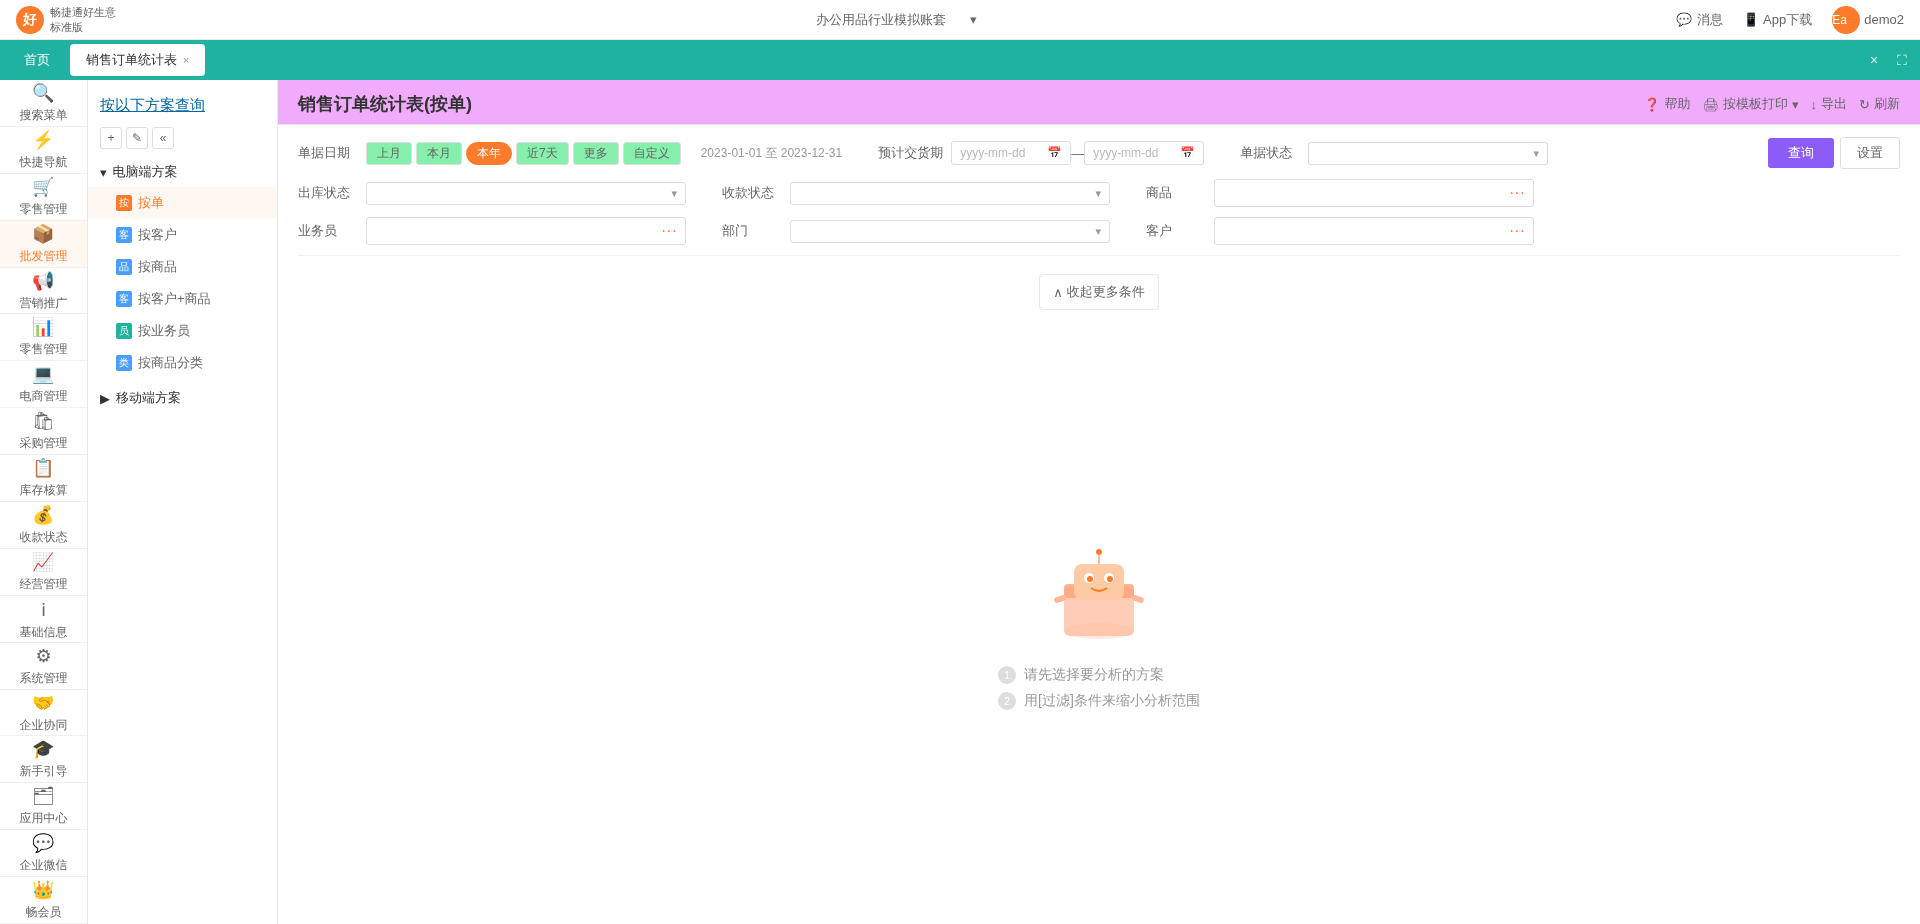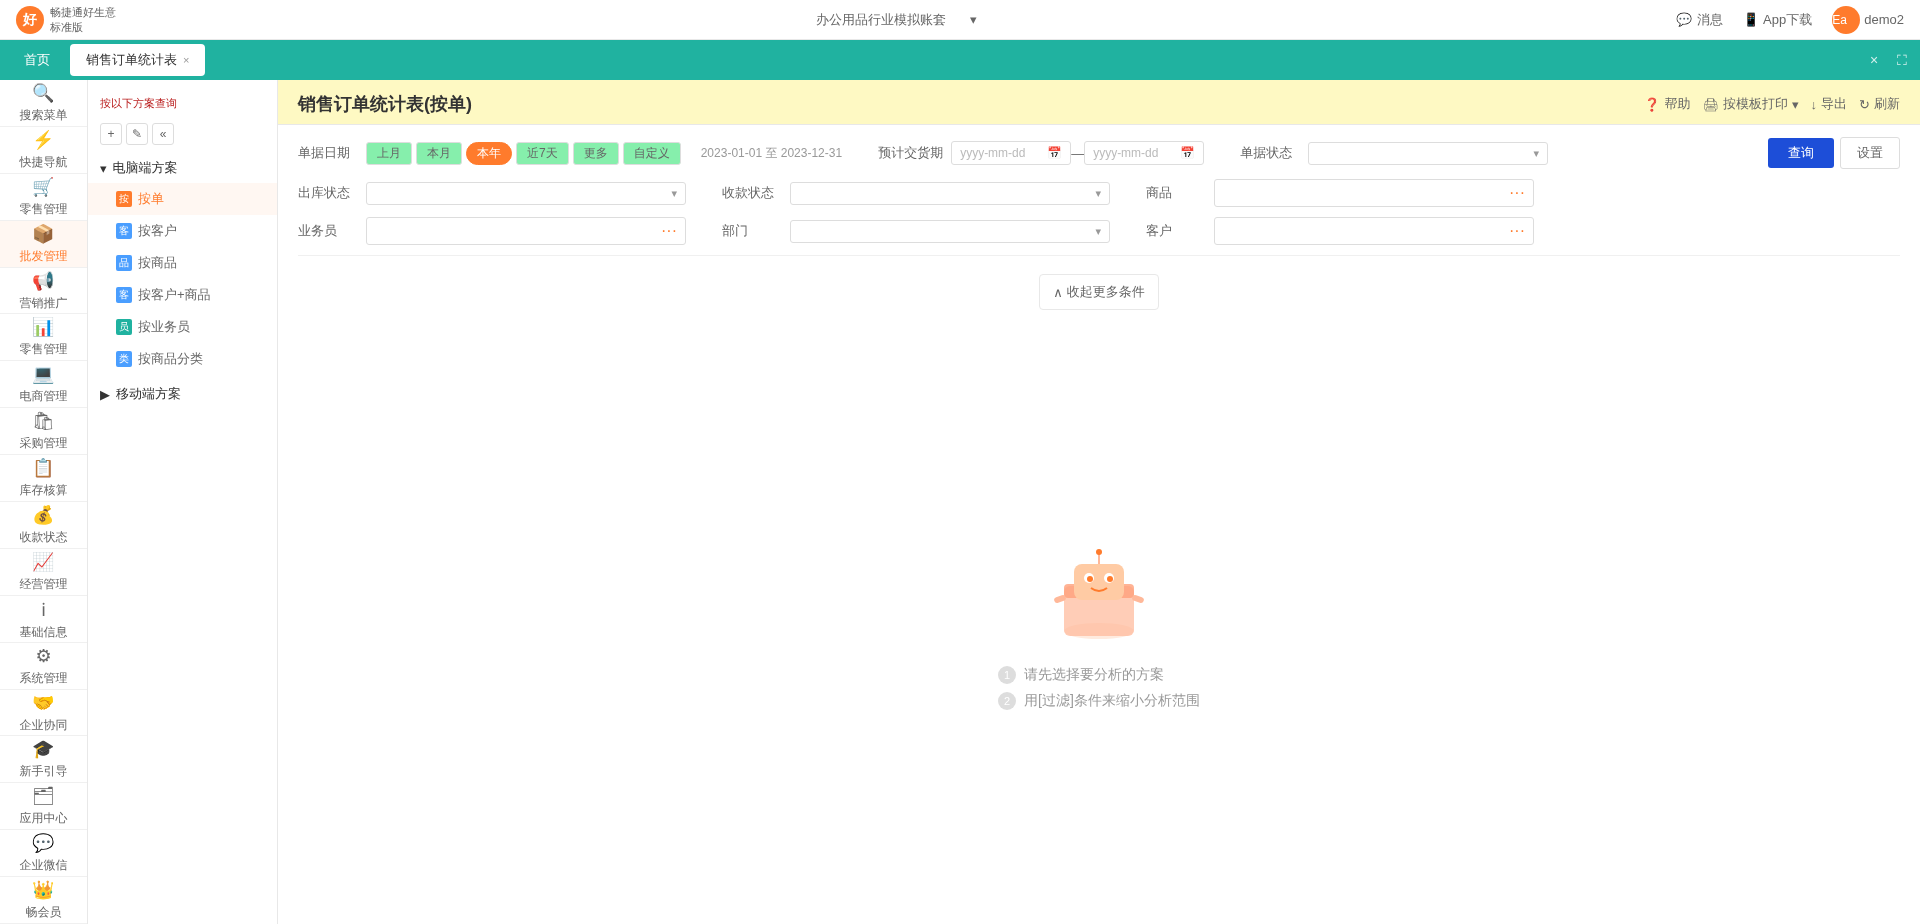--- a/index.html
+++ b/index.html
@@ -47,39 +47,39 @@
     .menu-item.active { color: #ff7b2c; background: #fff7f2; }
     .menu-icon { width: 16px; height: 16px; display: flex; align-items: center; justify-content: center; font-size: 11px; border-radius: 2px; background: #ff7b2c; color: white; flex-shrink: 0; }
     .menu-icon.blue { background: #4a9eff; }
     .menu-icon.teal { background: #20b2a0; }
     .menu-icon.orange { background: #ff7b2c; }
 
     
     .right-content { flex: 1; display: flex; flex-direction: column; overflow: hidden; }
 
     
-    .page-header { padding: 12px 20px 8px; background: #fef9c3; display: flex; align-items: center; justify-content: space-between; flex-shrink: 0; border-bottom: 1px solid #e8e8e8; }
+    .page-header { padding: 12px 20px 8px; background: #f0abfc; display: flex; align-items: center; justify-content: space-between; flex-shrink: 0; border-bottom: 1px solid #e8e8e8; }
     .page-title { font-size: 18px; font-weight: 600; color: #333; }
     .header-actions { display: flex; align-items: center; gap: 12px; }
     .header-action-item { display: flex; align-items: center; gap: 4px; font-size: 13px; color: #666; cursor: pointer; }
 
     
     .filter-area { background: #fff; padding: 12px 20px; flex-shrink: 0; }
     .filter-row { display: flex; align-items: center; gap: 16px; margin-bottom: 10px; flex-wrap: wrap; }
     .filter-label { font-size: 13px; color: #666; white-space: nowrap; min-width: 60px; }
     .date-shortcuts { display: flex; align-items: center; gap: 4px; }
     .date-btn { padding: 2px 10px; border: 1px solid #ddd; border-radius: 3px; font-size: 12px; color: #666; cursor: pointer; background: #86efac; }
     .date-btn.active { background: #ff7b2c; color: #fff; border-color: #ff7b2c; border-radius: 12px; }
     .date-input { display: flex; align-items: center; }
     .date-field { padding: 4px 8px; border: 1px solid #ddd; border-radius: 3px; font-size: 12px; color: #bbb; width: 120px; background: #fff; display: flex; align-items: center; justify-content: space-between; }
     .date-sep { color: #666; font-size: 13px; }
     .select-field { padding: 4px 8px; border: 1px solid #ddd; border-radius: 3px; font-size: 13px; color: #333; background: #fff; min-width: 200px; display: flex; align-items: center; justify-content: space-between; cursor: pointer; }
     .select-arrow { color: #999; font-size: 11px; }
     .filter-btn-group { display: flex; align-items: center; gap: 6px; margin-left: auto; }
-    .query-btn { padding: 6px 20px; background: #1d4ed8; color: #fff; border: none; border-radius: 3px; font-size: 13px; cursor: pointer; }
+    .query-btn { padding: 6px 20px; background: #8b5cf6; color: #fff; border: none; border-radius: 3px; font-size: 13px; cursor: pointer; }
     .setting-btn { padding: 6px 16px; background: #fff; color: #666; border: 1px solid #ddd; border-radius: 3px; font-size: 13px; cursor: pointer; }
     .filter-item { display: flex; align-items: center; gap: 8px; min-width: 320px; }
     .more-dots { color: #ff7b2c; font-size: 16px; cursor: pointer; }
 
     
     .empty-area { flex: 1; display: flex; flex-direction: column; align-items: center; justify-content: center; background: #fff; }
     .empty-illustration { width: 120px; height: 100px; margin-bottom: 20px; }
     .empty-hints { display: flex; flex-direction: column; gap: 8px; }
     .empty-hint { display: flex; align-items: center; gap: 8px; font-size: 14px; color: #999; }
     .hint-num { width: 18px; height: 18px; background: #ddd; border-radius: 50%; display: flex; align-items: center; justify-content: center; font-size: 11px; color: #fff; flex-shrink: 0; }
@@ -209,21 +209,21 @@
     <div class="sidebar-item">
       <span class="s-icon">👑</span>
       <span>畅会员</span>
     </div>
   </div>
 
   <div class="content-area">
 
     <div class="left-panel">
       <div style="padding: 8px 12px; display: flex; align-items: center; justify-content: space-between;">
-        <span style="font-size:11px;color:#b91c1c;">按以下方案查询</span>
+        <span style="font-size:15px;color:#0369a1;text-decoration:underline;">按以下方案查询</span>
       </div>
       <div class="left-panel-actions">
         <div class="action-btn">
           <span>+</span>
         </div>
         <div class="action-btn">
           <span>✎</span>
         </div>
         <div class="action-btn">
           <span>«</span>

